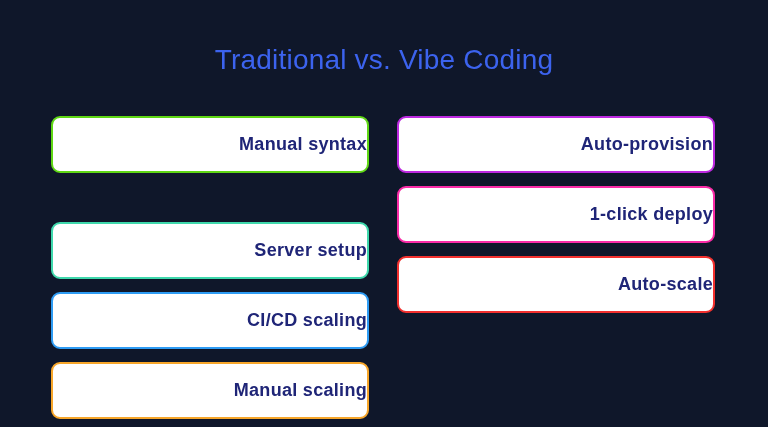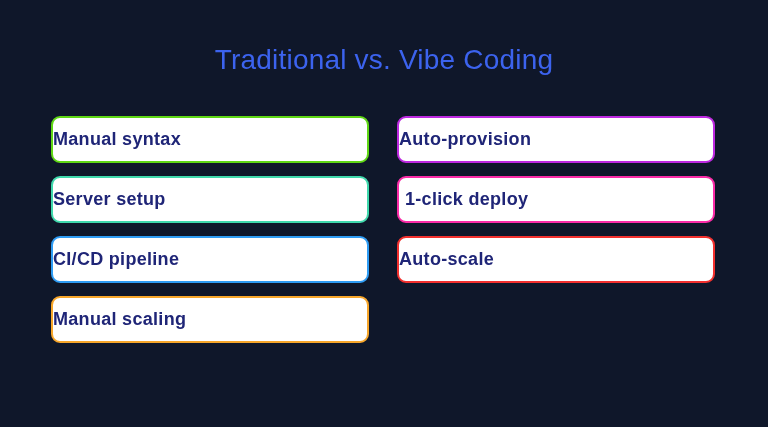--- a/index.html
+++ b/index.html
@@ -30,27 +30,27 @@
     gap: 28px;
   }
   .col {
     display: flex;
     flex-direction: column;
     gap: 13px;
   }
   .card {
     box-sizing: border-box;
     width: 318px;
-    height: 47px;
+    height: 57px;
     background: #ffffff;
     border: 2.5px solid #000;
     border-radius: 9px;
     display: flex;
     align-items: center;
-    justify-content: flex-start;
+    justify-content: flex-end;
   }
   .card-label {
     font-size: 18px;
     font-weight: 700;
     letter-spacing: 0.3px;
     white-space: nowrap;
   }
 </style>
 </head>
 <body>
@@ -58,25 +58,25 @@
 <div class="stage">
 
   <h1 class="title" style="color: rgb(60, 99, 238);">Traditional vs. Vibe Coding</h1>
 
   <div class="grid">
 
     <div class="col">
       <div class="card" style="border-color: rgb(95, 215, 20);">
         <span class="card-label" style="color: rgb(31, 37, 119);">Manual syntax</span>
       </div>
-      <div class="card" style="border-color: rgb(63, 216, 172);">
+      <div class="card" style="border-color: rgb(63, 216, 172); margin-top: 36px;">
         <span class="card-label" style="color: rgb(31, 37, 119);">Server setup</span>
       </div>
       <div class="card" style="border-color: rgb(46, 156, 244);">
-        <span class="card-label" style="color: rgb(31, 37, 119);">CI/CD pipeline</span>
+        <span class="card-label" style="color: rgb(31, 37, 119);">CI/CD scaling</span>
       </div>
       <div class="card" style="border-color: rgb(247, 166, 42);">
         <span class="card-label" style="color: rgb(31, 37, 119);">Manual scaling</span>
       </div>
     </div>
 
     <div class="col">
       <div class="card" style="border-color: rgb(189, 41, 224);">
         <span class="card-label" style="color: rgb(31, 37, 119);">Auto-provision</span>
       </div>

